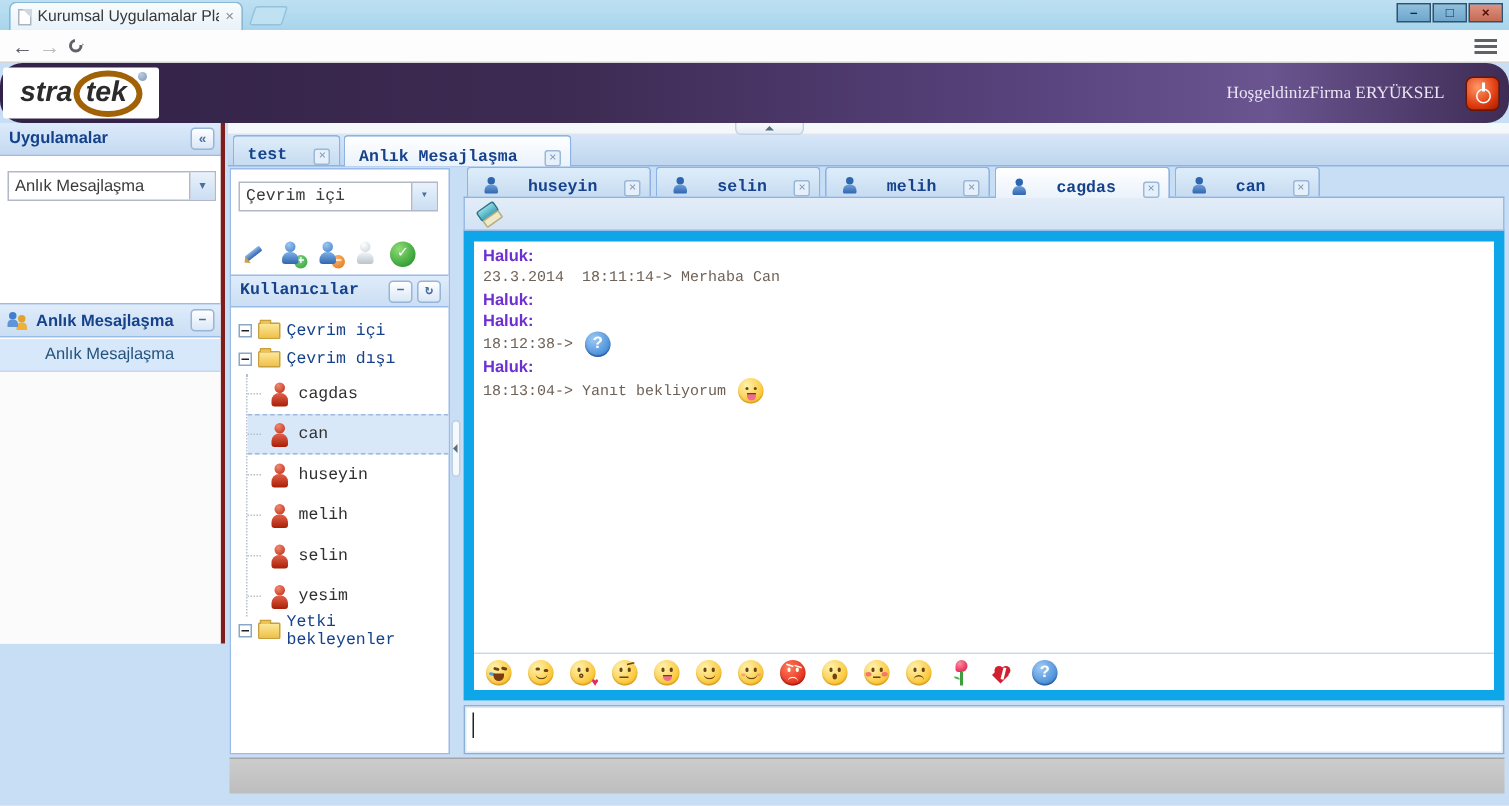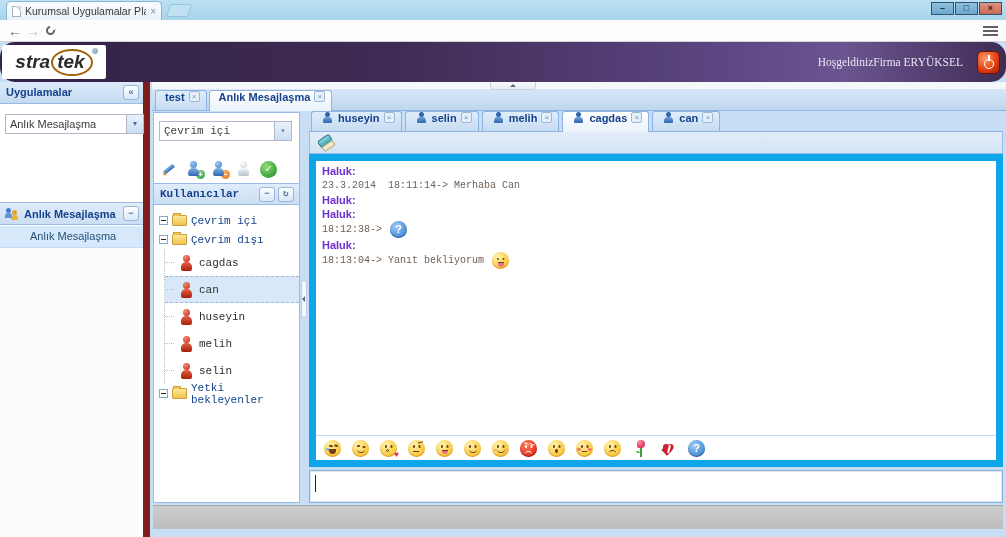--- a/index.html
+++ b/index.html
@@ -41,36 +41,36 @@
   .menu-btn{position:absolute;right:8px;top:6px;width:15px;height:2px;background:#5f6368;
             box-shadow:0 4px 0 #5f6368,0 8px 0 #5f6368;}
 
   
   .appheader{position:absolute;left:0;top:42px;width:1006px;height:40px;
              background:linear-gradient(90deg,#332247 0%,#3d2b53 38%,#5a4580 70%,#6b5590 84%,#3e2c55 100%);
              display:flex;align-items:center;border-radius:15px;}
   .logo{position:relative;margin-left:2px;width:104px;height:34px;background:#fff;border-radius:2px;
         display:flex;align-items:center;justify-content:center;font-style:italic;font-weight:bold;
         font-size:19px;color:#2b2b2b;}
-  .logo .tek{border:2px solid #a16207;border-radius:50%;padding:0 6px 1px 4px;margin-left:1px;font-weight:bold;}
+  .logo .tek{border:4px solid #a16207;border-radius:50%;padding:0 6px 1px 4px;margin-left:1px;font-weight:bold;}
   .logo .dot{position:absolute;right:8px;top:3px;width:6px;height:6px;border-radius:50%;
              background:radial-gradient(circle at 35% 30%,#b9cde2,#7d96b5);}
   .apptitle{margin-left:26px;color:#fff;font-family:"Liberation Serif",serif;font-size:21px;letter-spacing:.5px;}
   .welcome{margin-left:auto;color:#eae4f4;font-family:"Liberation Serif",serif;font-size:11.5px;}
   .powerbtn{position:relative;margin:0 6px 0 14px;width:23px;height:23px;border-radius:5px;
             border:1px solid #6e1500;background:radial-gradient(circle at 35% 30%,#ff9a68,#e03c10 60%,#9a1d00);}
   .powerbtn::before{content:"";position:absolute;left:6px;top:7px;width:8px;height:8px;
             border:1.7px solid #fff;border-radius:50%;}
   .powerbtn::after{content:"";position:absolute;left:10px;top:3px;width:1.7px;height:6px;background:#fff;}
 
   
   .appbody{position:absolute;left:0;top:82px;width:1006px;height:455px;background:#c8def4;}
 
   
-  .sidebar{position:absolute;left:0;top:0;width:150px;height:455px;background:#f4f4f4;border-right:7px solid #7f1d1d;}
+  .sidebar{position:absolute;left:0;top:0;width:150px;height:347px;background:#f4f4f4;border-right:3px solid #7f1d1d;}
   .side-hd{position:absolute;left:0;top:0;width:100%;height:22px;
            background:linear-gradient(#dcebfb,#c4d9f0);border-bottom:1px solid #99bbe8;
            color:#15428b;font-weight:bold;line-height:21px;padding-left:6px;}
   .tool-btn{position:absolute;width:16px;height:15px;border:1px solid #98b5d7;border-radius:3px;
             background:linear-gradient(#ffffff,#d9e7f6);color:#4a6f9f;font-size:9px;line-height:13px;
             text-align:center;font-weight:bold;}
   .side-hd .tool-btn{right:4px;top:3px;}
   .side-body{position:absolute;left:0;top:22px;width:100%;bottom:0;background:#fff;}
   .combo{position:absolute;height:20px;background:#fff;border:1px solid #b2b8c8;display:flex;align-items:center;}
   .combo-val{flex:1;padding-left:4px;color:#3a3a3a;}
@@ -93,22 +93,22 @@
   
   .main{position:absolute;left:152px;top:0;right:0;height:455px;}
   .north-strip{position:absolute;left:0;top:0;right:0;height:8px;background:#f5f8fb;border-bottom:1px solid #dde6f0;}
   .north-handle{position:absolute;left:338px;top:0;width:46px;height:8px;background:linear-gradient(#f8fafc,#e4ecf5);
                 border:1px solid #c2d2e4;border-top:none;border-radius:0 0 4px 4px;}
   .north-handle::after{content:"";position:absolute;left:19px;top:2px;border:3px solid transparent;border-bottom-color:#5b6c7f;border-top-width:0;}
   .main-tabrow{position:absolute;left:0;top:8px;right:0;height:21px;
                background:linear-gradient(#d6e6f8,#bfd6ee);border-bottom:1px solid #8db2e3;
                display:flex;align-items:flex-end;padding-left:3px;gap:2px;}
   .xtab{height:20px;background:linear-gradient(#deedfa,#c7dcf1);border:1px solid #8db2e3;border-bottom:none;
-        border-radius:3px 3px 0 0;color:#15428b;font-weight:bold;display:flex;align-items:flex-start;
-        padding:0 6px 0 9px;gap:4px;position:relative;}
+        border-radius:3px 3px 0 0;color:#15428b;font-weight:bold;display:flex;align-items:flex-end;
+        padding:0 6px 0 9px;gap:18px;position:relative;font-family:Liberation Mono, monospace;}
   .xtab.active{background:linear-gradient(#ffffff,#eaf2fb);height:21px;margin-bottom:-1px;z-index:2;}
   .xtab-close{width:11px;height:11px;border:1px solid #9cb8d8;border-radius:2px;background:#e6f0fa;
               color:#7a93b5;font-size:8px;line-height:9px;text-align:center;font-weight:normal;}
   .chaticon{width:13px;height:13px;position:relative;}
   .chaticon::before{content:"";position:absolute;left:4px;top:0;width:5px;height:5px;border-radius:50%;background:#2f66b0;}
   .chaticon::after{content:"";position:absolute;left:2px;top:5px;width:9px;height:6px;border-radius:4px 4px 1px 1px;
                    background:linear-gradient(#6f9fd8,#2f66b0);}
 
   .content{position:absolute;left:0;top:29px;right:0;height:392px;}
 
@@ -367,20 +367,25 @@
                 <div class="user-row">
                   <span class="connector"></span>
                   <span class="usericon"></span>
                   <span class="user-label">melih</span>
                 </div>
                 <div class="user-row">
                   <span class="connector"></span>
                   <span class="usericon"></span>
                   <span class="user-label">selin</span>
                 </div>
+                <div class="user-row">
+                  <span class="connector"></span>
+                  <span class="usericon"></span>
+                  <span class="user-label">yesim</span>
+                </div>
               </div>
               <div class="tree-folder-row">
                 <span class="expander"></span>
                 <span class="folder"></span>
                 <span class="folder-label">Yetki bekleyenler</span>
               </div>
             </div>
         </div>
 
         <div class="vsplit">

